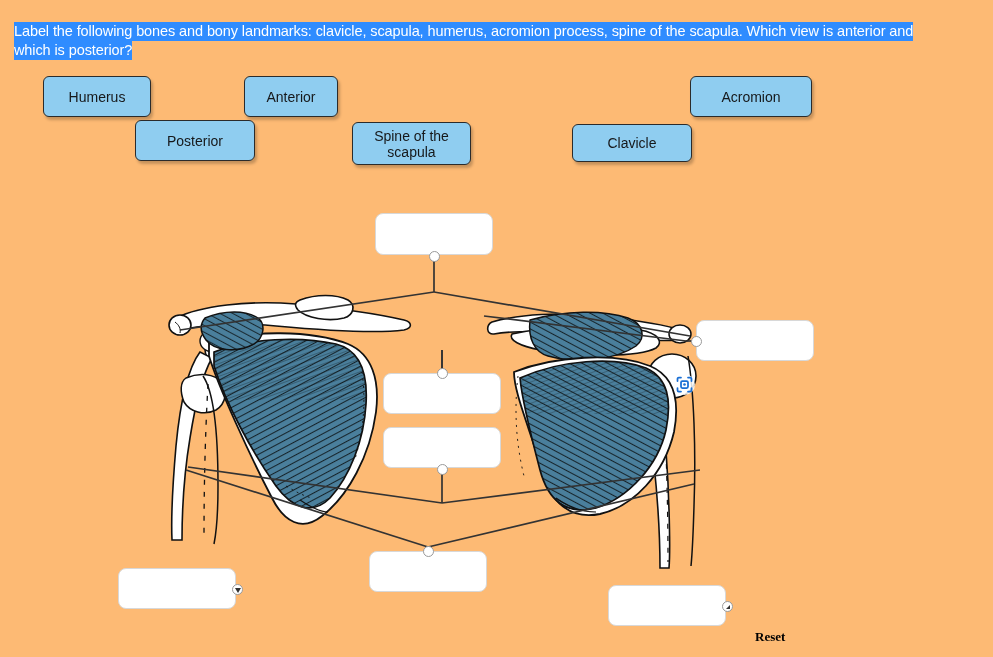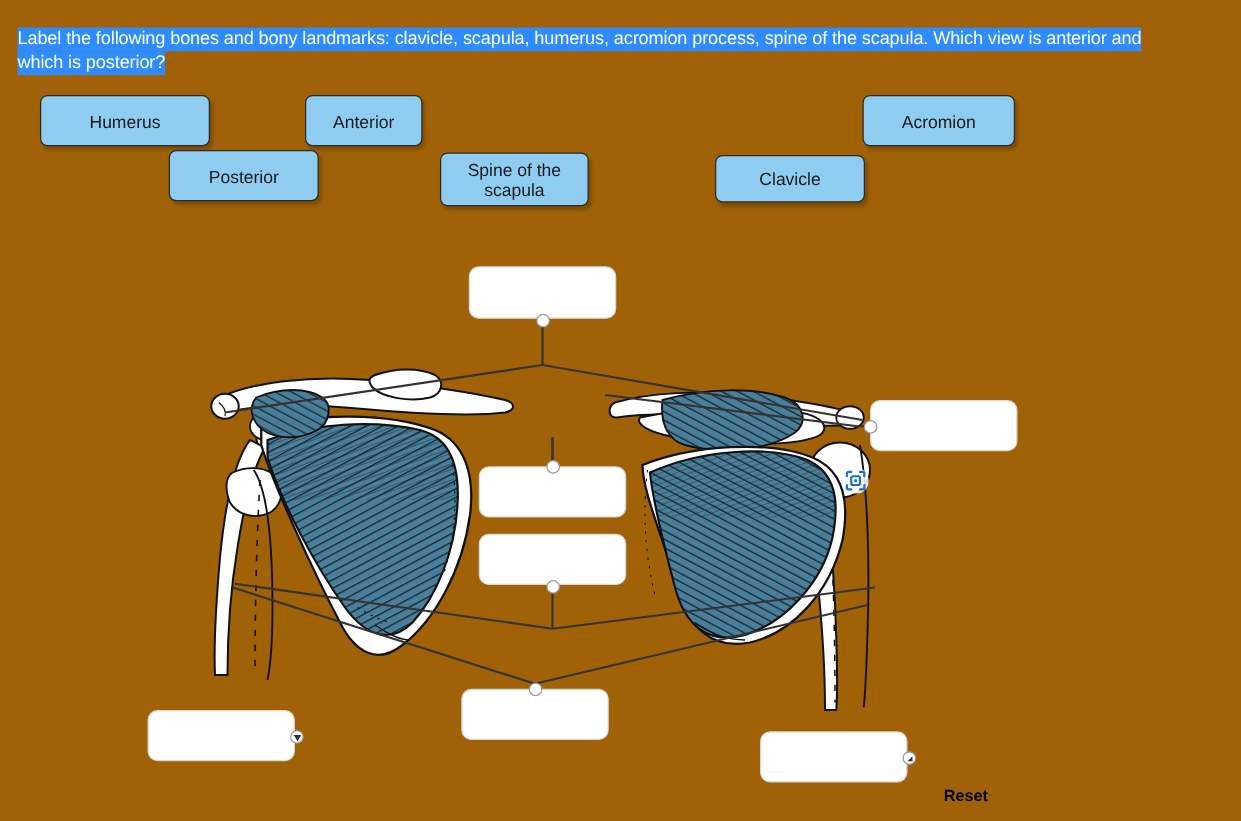--- a/index.html
+++ b/index.html
@@ -6,21 +6,21 @@
   html, body {
     margin: 0; padding: 0;
     background: #ffffff;
     font-family: "Liberation Sans", sans-serif;
   }
   #page {
     position: relative;
     width: 993px;
     height: 657px;
     overflow: hidden;
-    background: #a16207;
+    background: #fdba74;
   }
 
   
   #question {
     position: absolute;
     left: 14px;
     top: 22px;
     width: 900px;
     font-size: 14.5px;
     line-height: 19px;
@@ -104,20 +104,21 @@
 
   
   #reset {
     position: absolute;
     left: 755px; top: 629px;
     font-size: 13px;
     font-weight: bold;
     color: #000000;
     cursor: pointer;
     user-select: none;
+    font-family: Liberation Serif, serif;
   }
 </style>
 </head>
 <body>
 
 <div id="page">
 
   <div id="question">
     <span class="hl">Label the following bones and bony landmarks: clavicle, scapula, humerus, acromion process, spine of the scapula. Which view is anterior and which is posterior?</span>
   </div>
@@ -261,21 +262,21 @@
       <line x1="442" y1="468" x2="442" y2="503"></line>
       <line x1="442" y1="503" x2="188" y2="467"></line>
       <line x1="442" y1="503" x2="700" y2="470"></line>
 
       <line x1="428" y1="551" x2="428" y2="547"></line>
       <line x1="428" y1="547" x2="186" y2="470"></line>
       <line x1="428" y1="547" x2="694" y2="484"></line>
     </g>
   </svg>
 
-  <div class="chip" style="left:32px;top:76px;width:136px;height:41px;justify-content:center;">
+  <div class="chip" style="left:43px;top:76px;width:108px;height:41px;justify-content:center;">
       <span>Humerus</span>
     </div>
   <div class="chip" style="left:244px;top:76px;width:94px;height:41px;">
       <span>Anterior</span>
     </div>
   <div class="chip" style="left:690px;top:76px;width:122px;height:41px;">
       <span>Acromion</span>
     </div>
   <div class="chip" style="left:135px;top:108px;width:120px;height:41px;margin-top:12px;">
       <span>Posterior</span>

